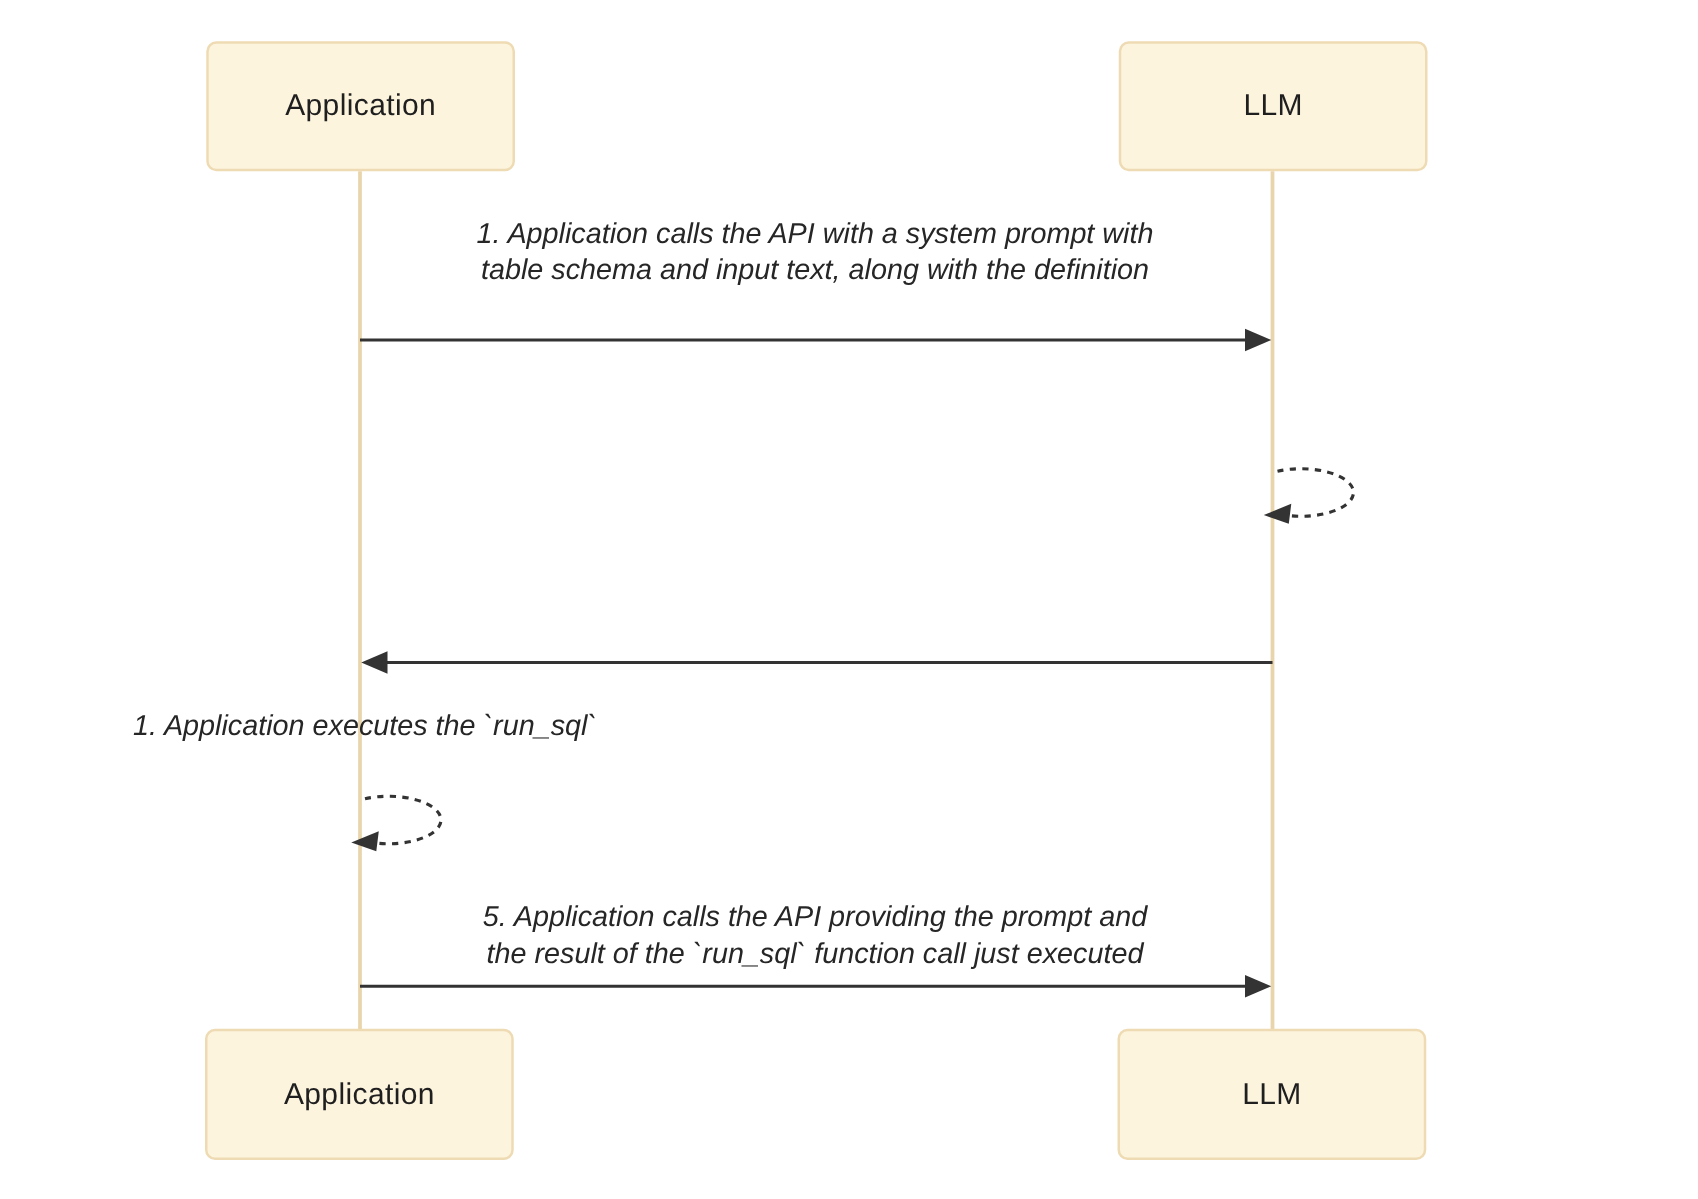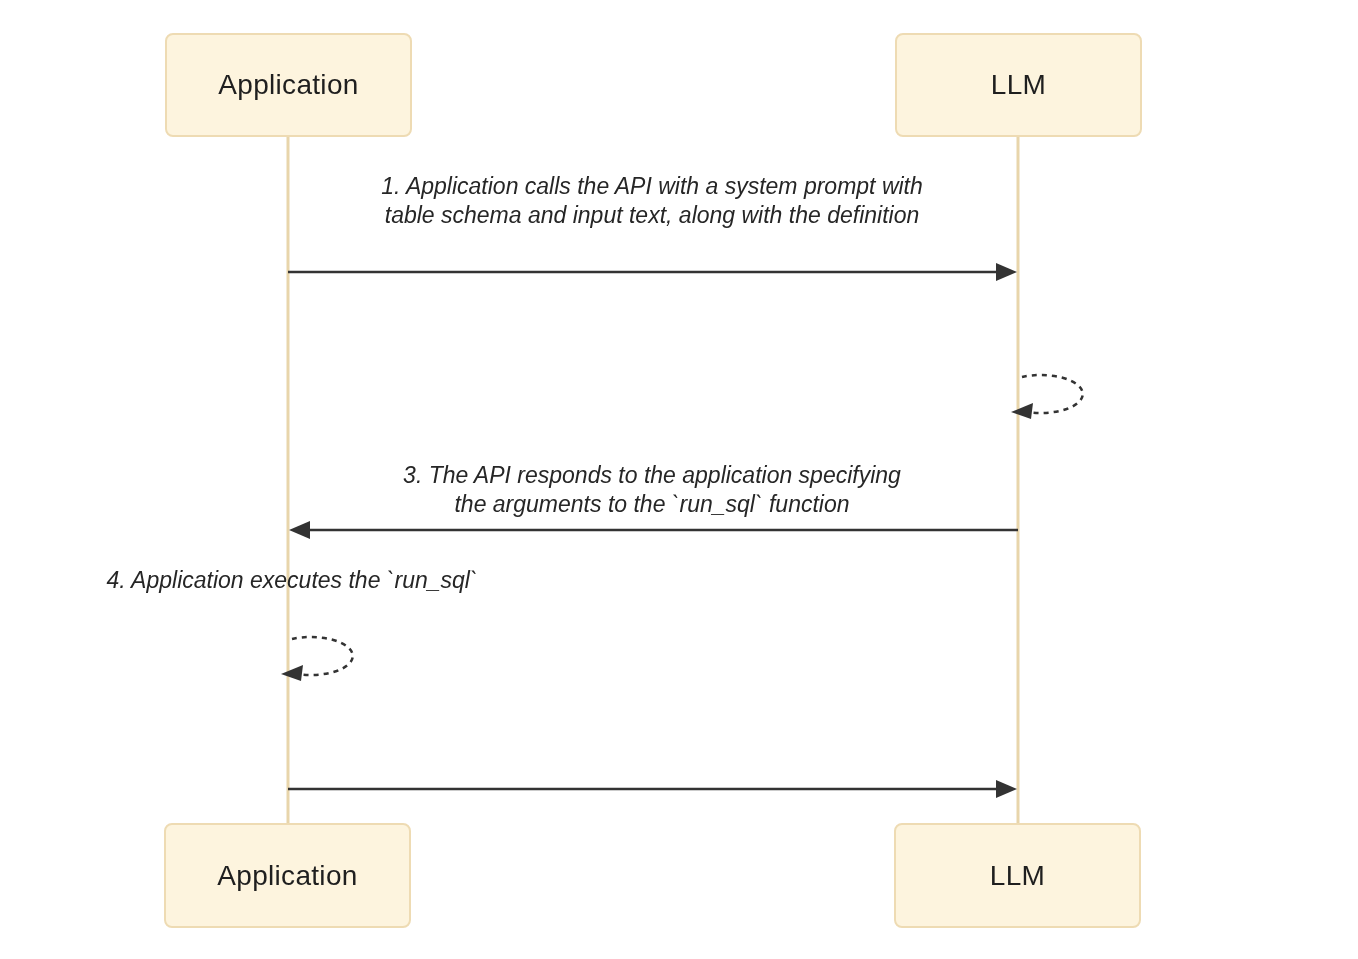--- a/index.html
+++ b/index.html
@@ -11,21 +11,21 @@
     overflow:hidden;
   }
   .layer{position:absolute;left:0;top:0;}
   .actor{
     position:absolute;
     display:flex;align-items:center;justify-content:center;
     background:#fdf4de;
     border:2px solid #eedbb3;
     border-radius:8px;
     box-sizing:border-box;
-    font-size:28px;
+    font-size:24px;
     color:#1f1f1f;
     letter-spacing:.3px;
   }
   .msg{
     position:absolute;
     text-align:center;
     font-size:23px;
     line-height:29px;
     color:#262626;
     white-space:nowrap;
@@ -71,23 +71,23 @@
   <div class="actor" style="left:894px;top:823px;width:247px;height:105px;">
     <span>LLM</span>
   </div>
 
   <div class="msg" style="left:292px;top:172px;width:720px;">
     <span>1. Application calls the API with a system prompt with</span>
     <span>table schema and input text, along with the definition</span>
   </div>
 
 
-  <div class="msg" style="left:332px;top:461px;width:640px;">
-    <span>3. The API responds to the application specifying</span>
-    <span>the arguments to the `run_sql` function</span>
+
+  <div class="msg" style="left:30px;top:566px;width:524px;">
+    <span>1. Application executes the `run_sql`</span>
   </div>
 
-  <div class="msg" style="left:30px;top:566px;width:524px;">
-    <span>4. Application executes the `run_sql`</span>
+  <div class="msg" style="left:332px;top:719px;width:640px;">
+    <span>5. Application calls the API providing the prompt and</span>
+    <span>the result of the `run_sql` function call just executed</span>
   </div>
-
 
 </div>
 
 </body></html>

